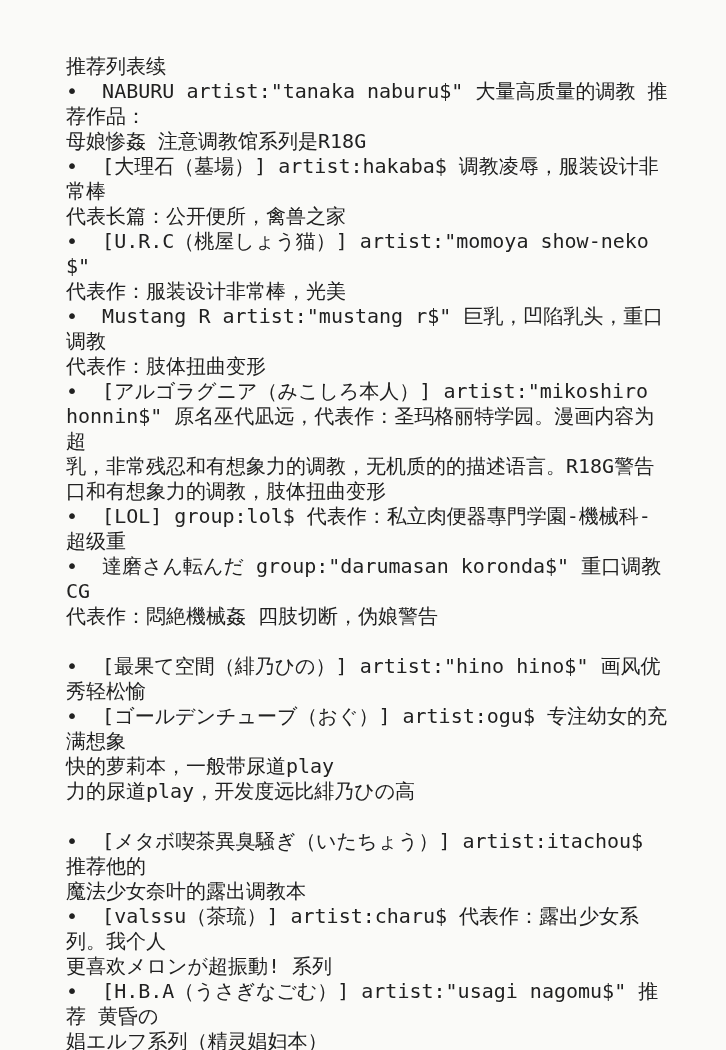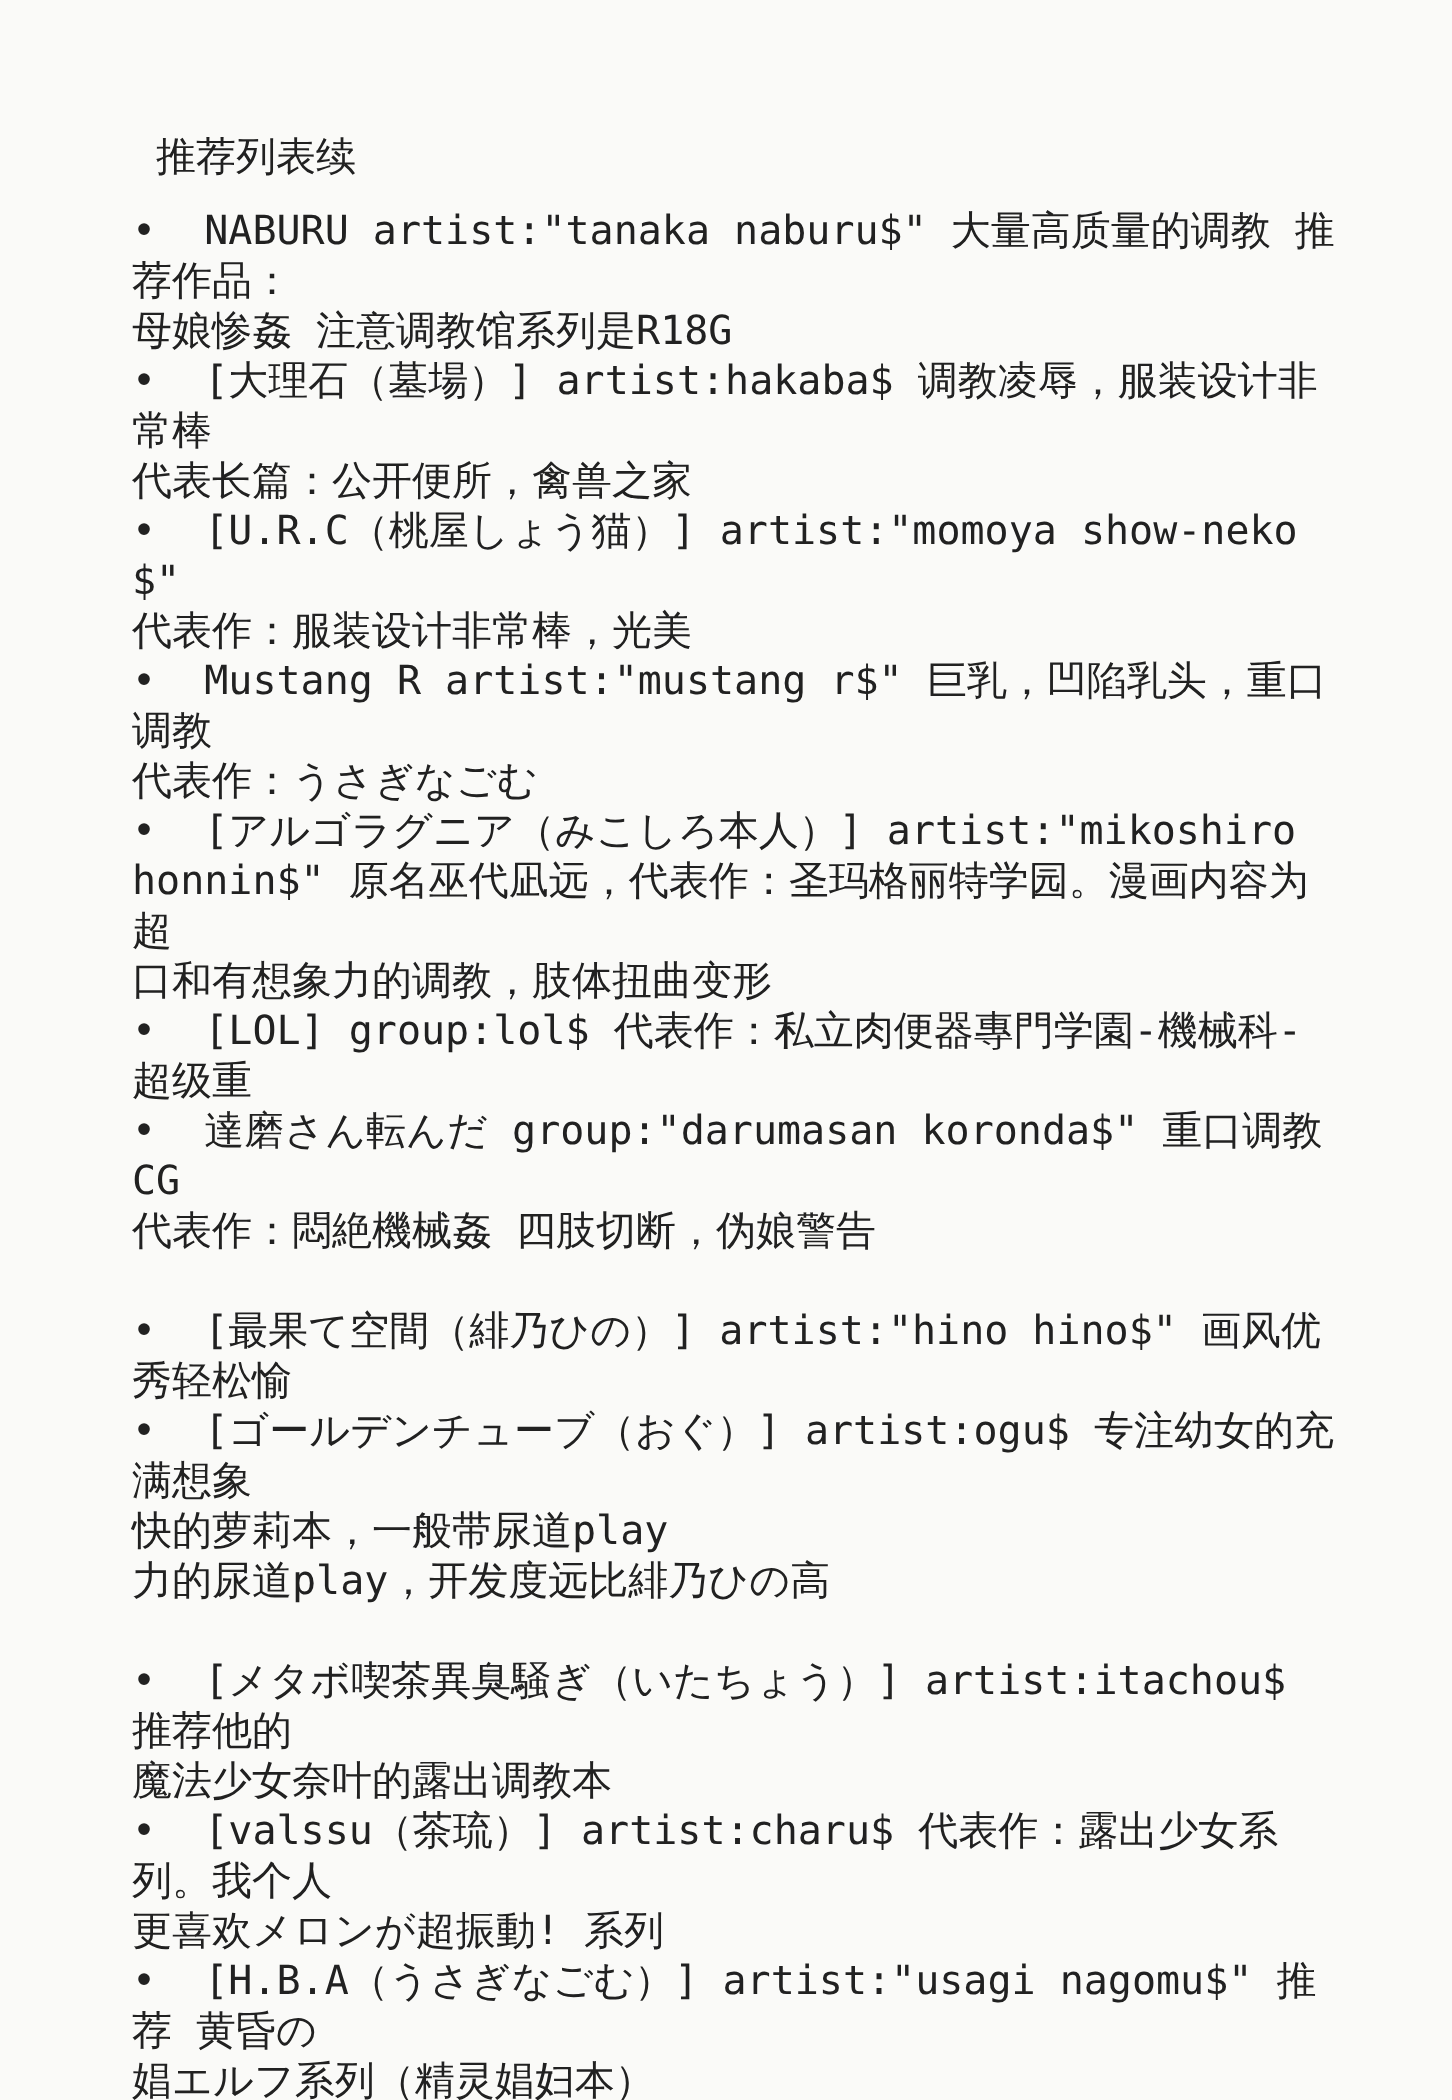--- a/index.html
+++ b/index.html
@@ -24,40 +24,41 @@
     color: #212121;
   }
   .line {
     white-space: pre-wrap;
     min-height: 25px;
     word-break: break-all;
   }
   .heading {
     font-weight: normal;
     font-size: 20px;
-    margin: 12px;
+    margin: 0;
   }
 </style>
 </head>
 <body>
 
 <div class="page" style="background: rgb(250, 250, 248); color: rgb(33, 33, 33);">
   <div class="line heading">推荐列表续</div>
 
   <div id="body-lines">
       <div class="line">•  NABURU artist:"tanaka naburu$" 大量高质量的调教 推荐作品：</div>
       <div class="line">母娘惨姦 注意调教馆系列是R18G</div>
       <div class="line">•  [大理石（墓場）] artist:hakaba$ 调教凌辱，服装设计非常棒</div>
       <div class="line">代表长篇：公开便所，禽兽之家</div>
       <div class="line">•  [U.R.C（桃屋しょう猫）] artist:"momoya show-neko$"</div>
       <div class="line">代表作：服装设计非常棒，光美</div>
       <div class="line">•  Mustang R artist:"mustang r$" 巨乳，凹陷乳头，重口调教</div>
-      <div class="line">代表作：うさぎなごむ</div>
+      <div class="line">代表作：肢体扭曲变形</div>
       <div class="line">•  [アルゴラグニア（みこしろ本人）] artist:"mikoshiro</div>
       <div class="line">honnin$" 原名巫代凪远，代表作：圣玛格丽特学园。漫画内容为超</div>
+      <div class="line">乳，非常残忍和有想象力的调教，无机质的的描述语言。R18G警告</div>
       <div class="line">口和有想象力的调教，肢体扭曲变形</div>
       <div class="line">•  [LOL] group:lol$ 代表作：私立肉便器專門学園-機械科- 超级重</div>
       <div class="line">•  達磨さん転んだ group:"darumasan koronda$" 重口调教CG</div>
       <div class="line">代表作：悶絶機械姦 四肢切断，伪娘警告</div>
       <div class="line">&nbsp;</div>
       <div class="line">•  [最果て空間（緋乃ひの）] artist:"hino hino$" 画风优秀轻松愉</div>
       <div class="line">•  [ゴールデンチューブ（おぐ）] artist:ogu$ 专注幼女的充满想象</div>
       <div class="line">快的萝莉本，一般带尿道play</div>
       <div class="line">力的尿道play，开发度远比緋乃ひの高</div>
       <div class="line">&nbsp;</div>

